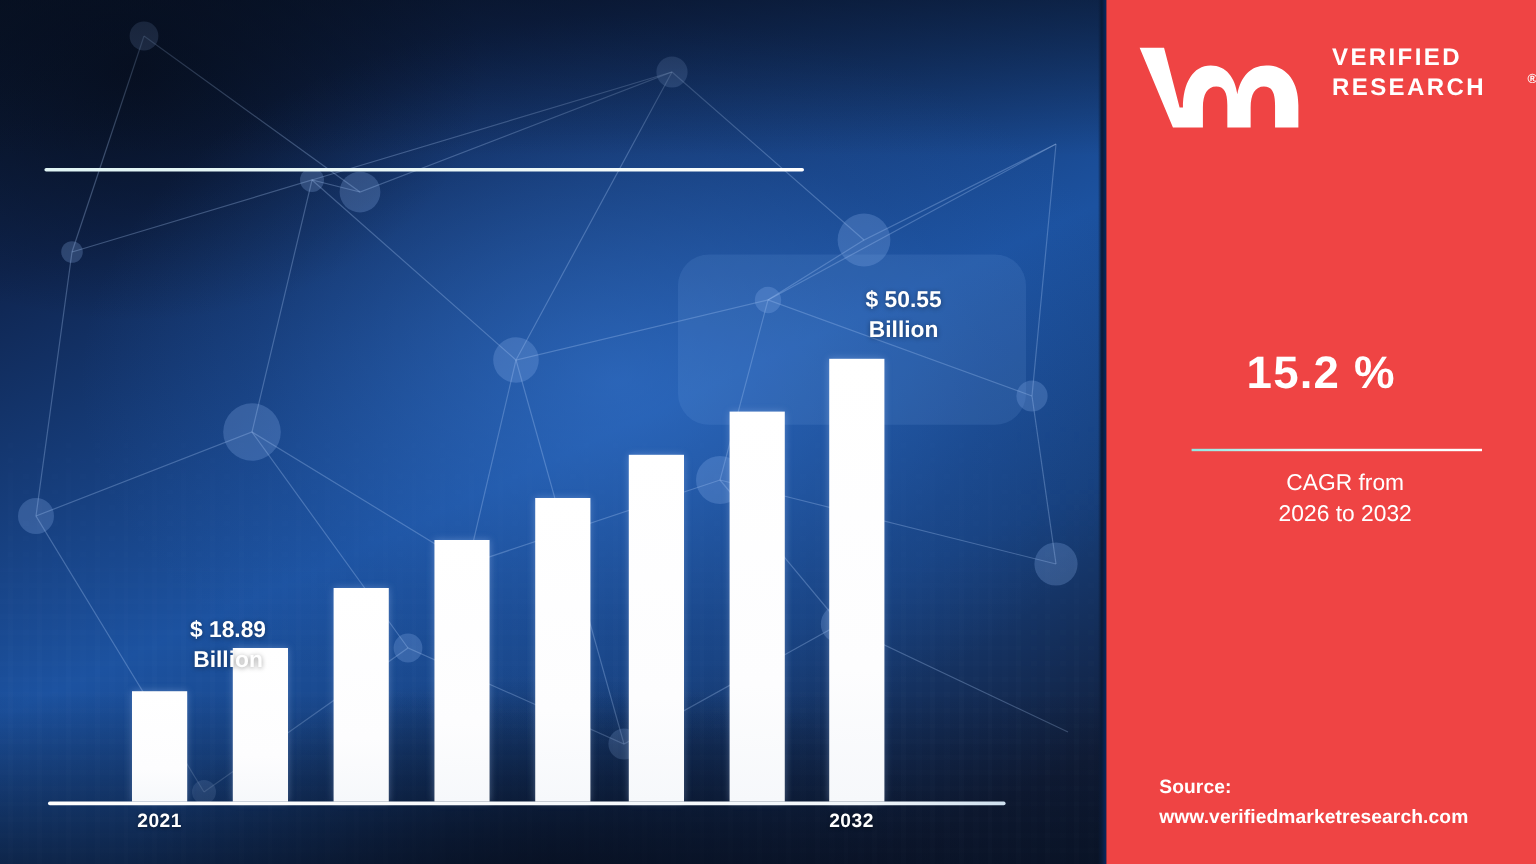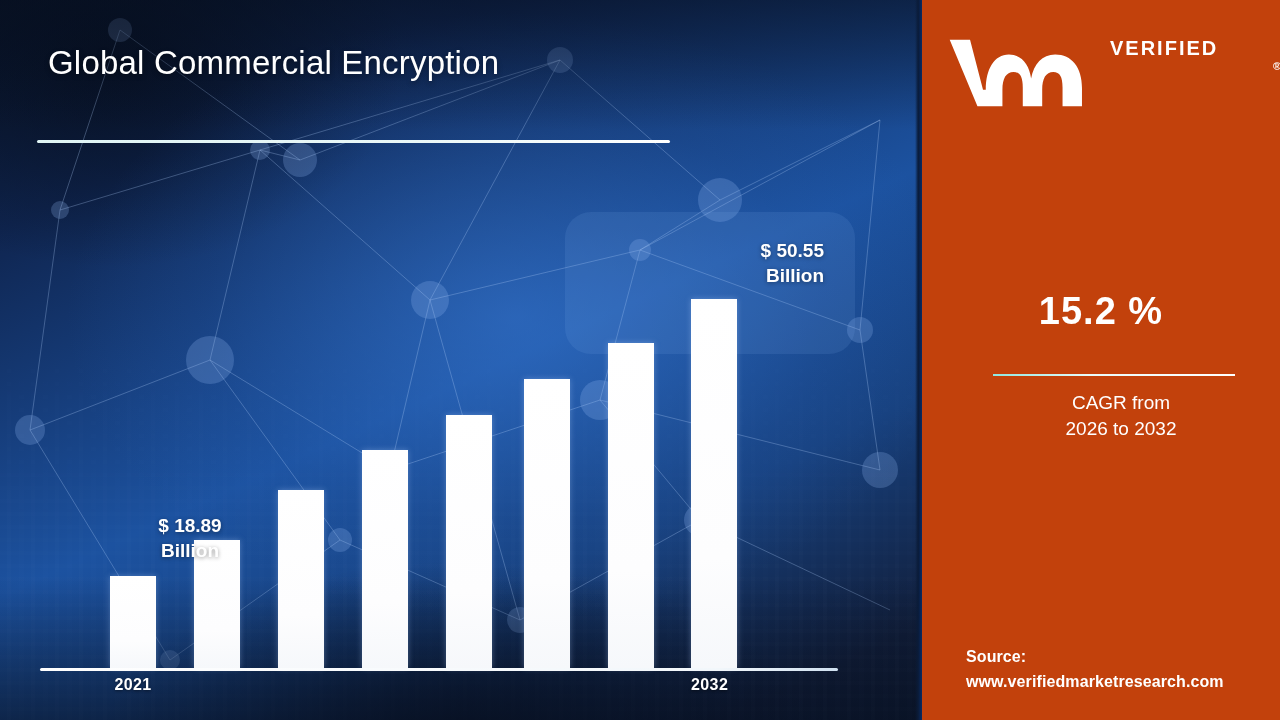--- a/index.html
+++ b/index.html
@@ -157,21 +157,21 @@
     width: 7px;
     height: 720px;
     background: linear-gradient(to right, rgba(7,16,34,0.0) 0%, #0a1b38 45%, #0a2a63 100%);
   }
   .right-panel {
     position: absolute;
     left: 922px;
     top: 0;
     width: 358px;
     height: 720px;
-    background: #c2410c;
+    background: #ef4444;
   }
 
   
   .logo-block {
     position: absolute;
     left: 24px;
     top: 28px;
     width: 316px;
     height: 88px;
   }
@@ -293,39 +293,38 @@
         <circle cx="30" cy="430" r="15"></circle>
         <circle cx="170" cy="660" r="10"></circle>
         <circle cx="520" cy="620" r="13"></circle>
       </g>
       <rect x="565" y="212" width="290" height="142" rx="26" ry="26" fill="rgba(130,178,240,0.13)"></rect>
     </svg>
 
     <div class="left-vignette"></div>
 
     <div class="title-block">
-      <div class="title-text">Global Commercial Encryption</div>
     </div>
     <div class="title-rule"></div>
 
     <div class="chart-area">
 
       <div class="bar" style="left:110px; top:576px; width:46px; height:92px;"></div>
       <div class="bar" style="left:194px; top:540px; width:46px; height:128px;"></div>
       <div class="bar" style="left:278px; top:490px; width:46px; height:178px;"></div>
       <div class="bar" style="left:362px; top:450px; width:46px; height:218px;"></div>
       <div class="bar" style="left:446px; top:415px; width:46px; height:253px;"></div>
       <div class="bar" style="left:524px; top:379px; width:46px; height:289px;"></div>
       <div class="bar" style="left:608px; top:343px; width:46px; height:325px;"></div>
       <div class="bar" style="left:691px; top:299px; width:46px; height:369px;"></div>
 
       <div class="bar-value-label" style="left:100px; top:513px; width:180px;">$ 18.89
 Billion</div>
 
-      <div class="bar-value-label" style="left:634px; top:238px; width:190px; text-align:right;">$ 50.55
+      <div class="bar-value-label" style="left:658px; top:238px; width:190px; text-align:center;">$ 50.55
 Billion</div>
 
       <div class="axis-line"></div>
 
       <div class="axis-tick-label" style="left:110px; top:676px; width:46px; text-align:center;">2021</div>
 
       <div class="axis-tick-label" style="left:691px; top:676px; width:46px; text-align:left;">2032</div>
     </div>
   </div>
 
@@ -335,20 +334,21 @@
 
     <div class="logo-block">
       <svg class="logo-mark" viewBox="0 0 160 84">
         <path fill="#ffffff" d="M4,6 L26,6 L40,60 L43,60 C43,38 52,22 68,22 C82,22 90,33 92,48
                  C95,32 104,22 118,22 C136,22 147,36 147,58 L147,78 L126,78 L126,58
                  C126,46 123,41 116,41 C108,41 104,48 104,60 L104,78 L83,78 L83,58
                  C83,46 80,41 73,41 C65,41 61,48 61,60 L61,78 L34,78 L4,6 Z"></path>
       </svg>
       <div class="logo-words">
         <div>VERIFIED</div>
+        <div>RESEARCH</div>
       </div>
       <div class="logo-reg">®</div>
     </div>
 
     <div class="cagr-value">15.2 %</div>
     <div class="cagr-rule"></div>
     <div class="cagr-caption">CAGR from
 2026 to 2032</div>
 
     <div class="source-block">Source:

